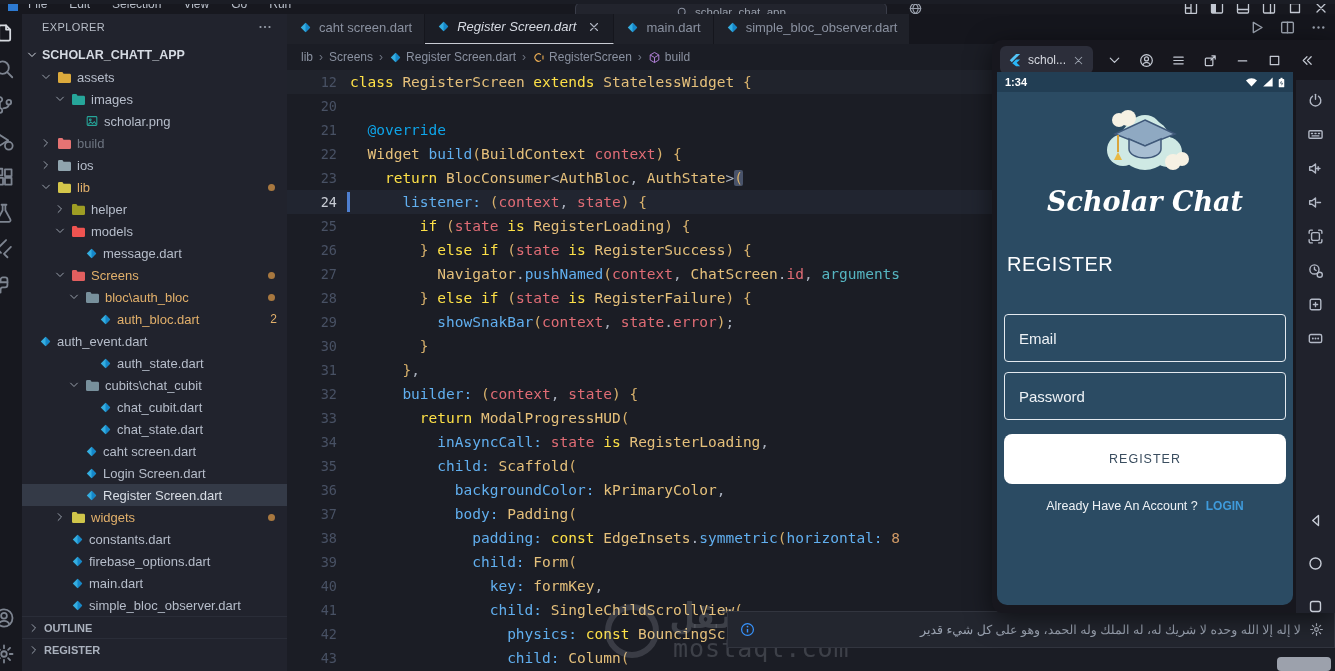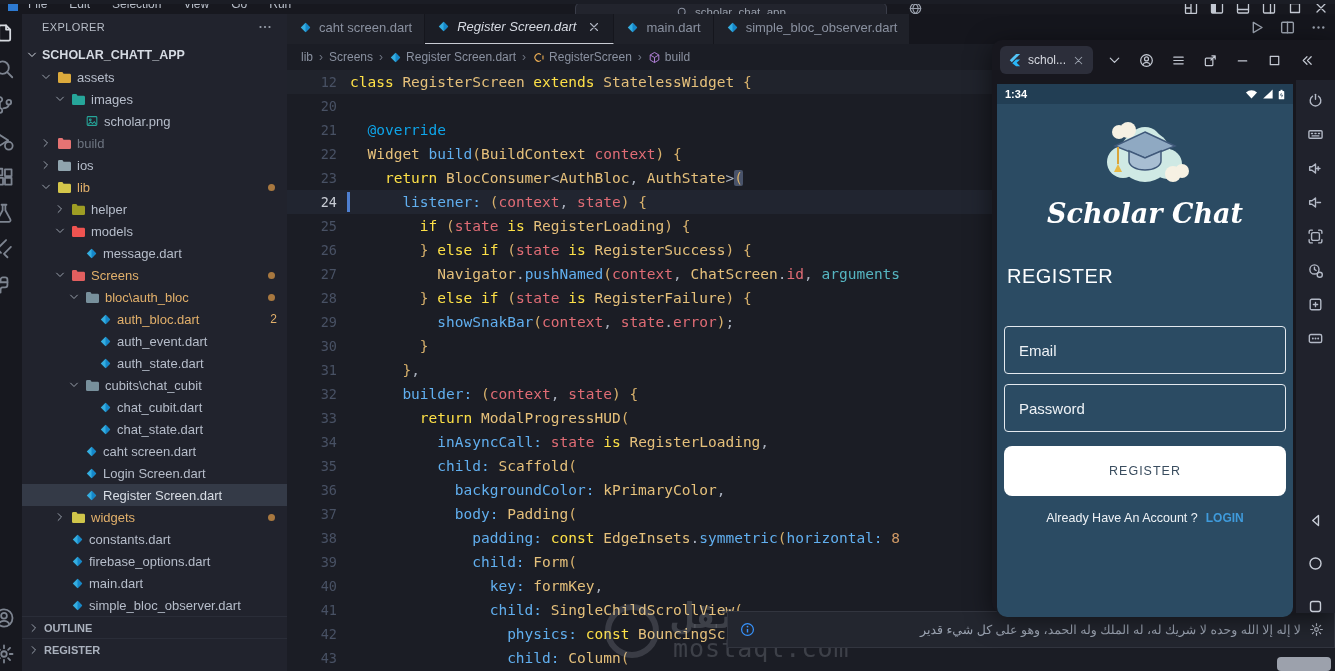--- a/index.html
+++ b/index.html
@@ -93,21 +93,21 @@
 
   
   .emu { position:absolute; left:992px; top:40px; width:343px; height:573px; background:#17171e;
     border-radius:10px 0 0 10px; box-shadow:0 6px 26px rgba(0,0,0,.55); z-index:20; }
   .emu-titlebar { position:relative; height:40px; display:flex; align-items:center; }
   .emu-tab { display:flex; align-items:center; gap:6px; margin-left:8px; height:28px; padding:0 8px;
     background:#2c2e3a; border-radius:6px; font-size:12px; color:#d6d9e0; }
   .emu-tab .ic-close { width:13px; height:13px; color:#9aa1ad; }
   .emu-tb-icons { display:flex; align-items:center; gap:17px; margin-left:14px; color:#c3c8d2; }
   .emu-tb-icons .ic { width:15px; height:15px; }
-  .phone { position:absolute; left:5px; top:44px; width:296px; height:533px; background:var(--phone-bg);
+  .phone { position:absolute; left:5px; top:32px; width:296px; height:533px; background:var(--phone-bg);
     border-radius:0 0 10px 10px; overflow:hidden; }
   .pstatus { height:20px; background:var(--status-bar); display:flex; align-items:center; padding:0 8px;
     color:#fff; font-size:11px; font-weight:bold; }
   .pstatus .spacer{flex:1}
   .pstatus .sic { margin-left:4px; display:flex; align-items:center; }
   .plogo { margin:10px auto 0; width:120px; height:78px; }
   .ptitle { margin-top:6px; text-align:center; color:#fff; font-size:27px;
     font-family:"DejaVu Serif", serif; font-style:italic; font-weight:bold; }
   .pheading { margin:36px 0 0 10px; color:#fdfeff; font-size:20px; letter-spacing:.5px; }
   .pfield { position:absolute; left:7px; width:282px; height:48px; border:1px solid #e3e9ef; border-radius:4px;
@@ -426,21 +426,21 @@
           <span style="width:12px;flex:0 0 12px"></span>
           <span class="ficon">
             <svg width="13" height="13" viewBox="0 0 16 16">
               <path fill="#35aee0" d="M2.2 8L8 2.2 13.8 8 8 13.8z"></path>
               <path fill="#1587c9" d="M8 2.2L13.8 8 8 13.8z"></path>
             </svg>
           </span>
           <span>auth_bloc.dart</span>
           <span class="badge">2</span>
         </div>
-        <div class="trow" style="padding-left: 60px;">
+        <div class="trow" style="">
           <span style="width:12px;flex:0 0 12px"></span>
           <span class="ficon">
             <svg width="13" height="13" viewBox="0 0 16 16">
               <path fill="#35aee0" d="M2.2 8L8 2.2 13.8 8 8 13.8z"></path>
               <path fill="#1587c9" d="M8 2.2L13.8 8 8 13.8z"></path>
             </svg>
           </span>
           <span>auth_event.dart</span>
         </div>
         <div class="trow" style="padding-left: 60px;">

